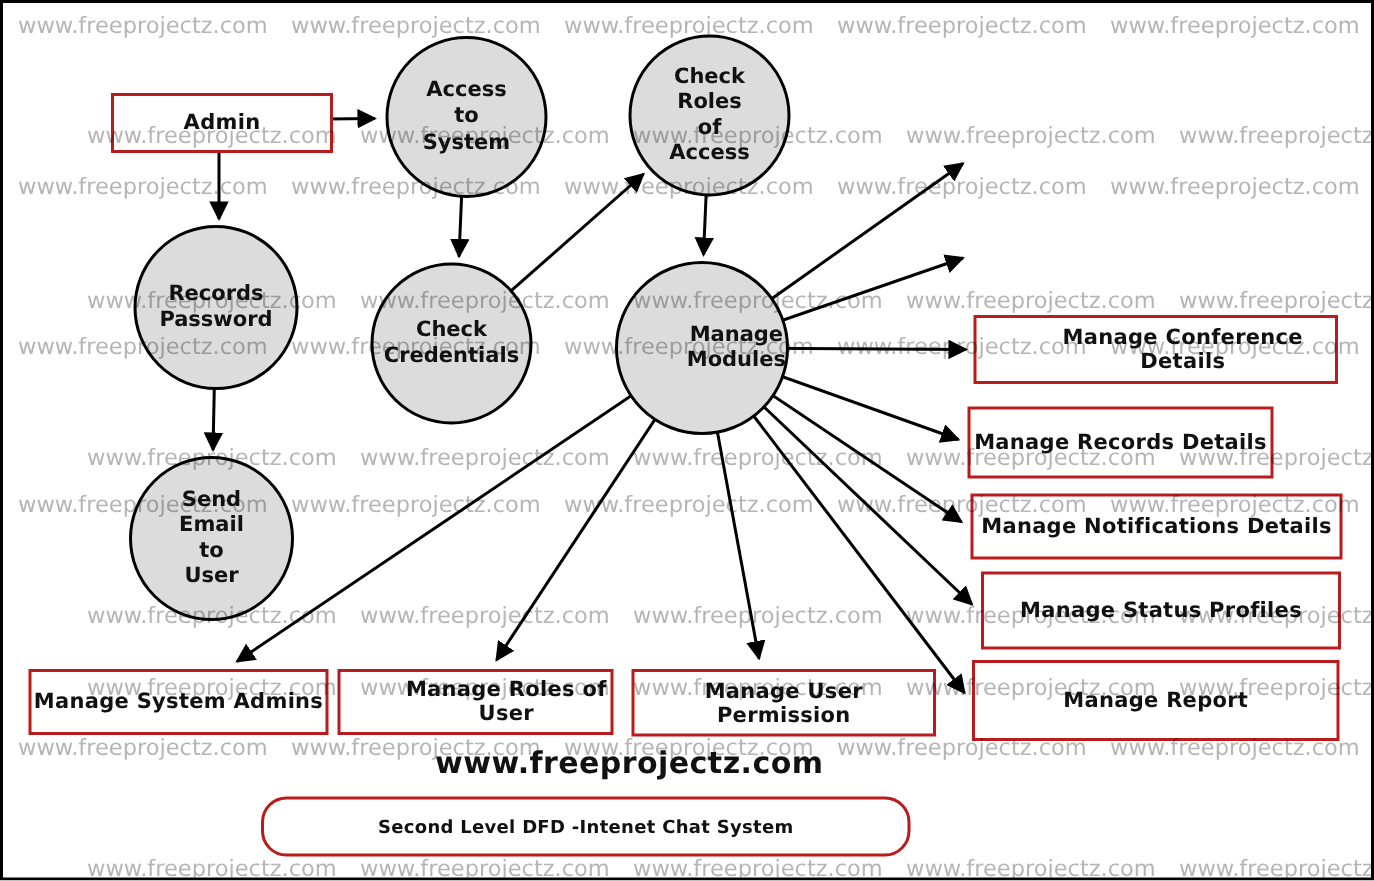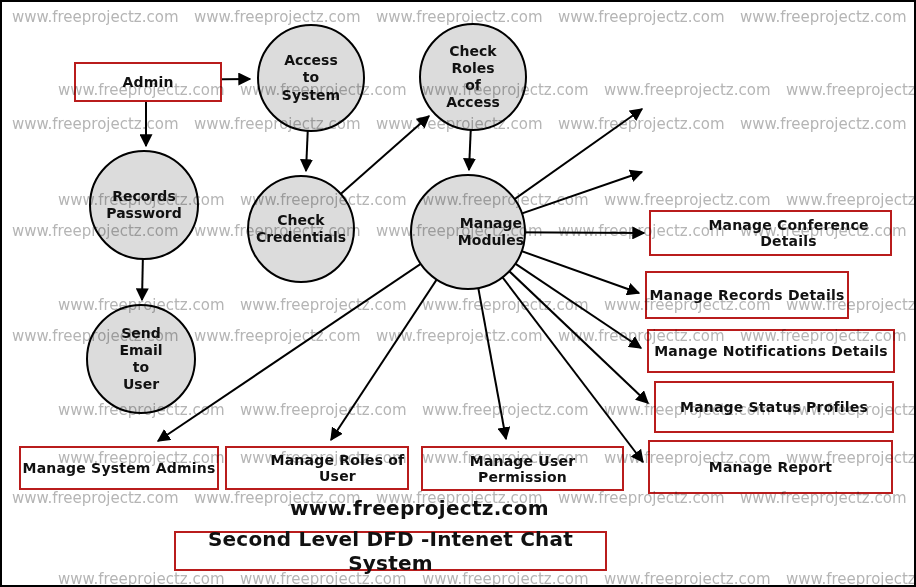--- a/index.html
+++ b/index.html
@@ -10,21 +10,21 @@
   }
   #edges{position:absolute;left:0;top:0;z-index:1;}
   .node{position:absolute;z-index:2;display:flex;align-items:center;justify-content:center;
     box-sizing:border-box;text-align:center;color:#111;font-weight:bold;}
   .entity{background:#ffffff;border:2px solid #b91c1c;font-size:14px;letter-spacing:.2px;}
   .process{background:#dcdcdc;border:2px solid #000;border-radius:50%;
     font-size:14px;line-height:1.22;}
   .process .lbl, .titlebox .lbl{white-space:pre-line;}
   .footer-site{position:absolute;z-index:2;left:280px;top:494px;width:275px;text-align:center;
     font-size:20px;font-weight:bold;color:#111;letter-spacing:.3px;}
-  .titlebox{font-size:20px;letter-spacing:.2px;}
+  .titlebox{font-size:12px;letter-spacing:.2px;border-radius:17px;}
   #watermarks{position:absolute;left:0;top:0;width:916px;height:587px;z-index:3;
     pointer-events:none;mix-blend-mode:multiply;}
   .wm{position:absolute;font-size:15px;color:#b5b5b5;white-space:nowrap;
     font-family:"DejaVu Sans","Liberation Sans",sans-serif;}
 </style>
 </head>
 <body>
 
 <div id="stage">
 

